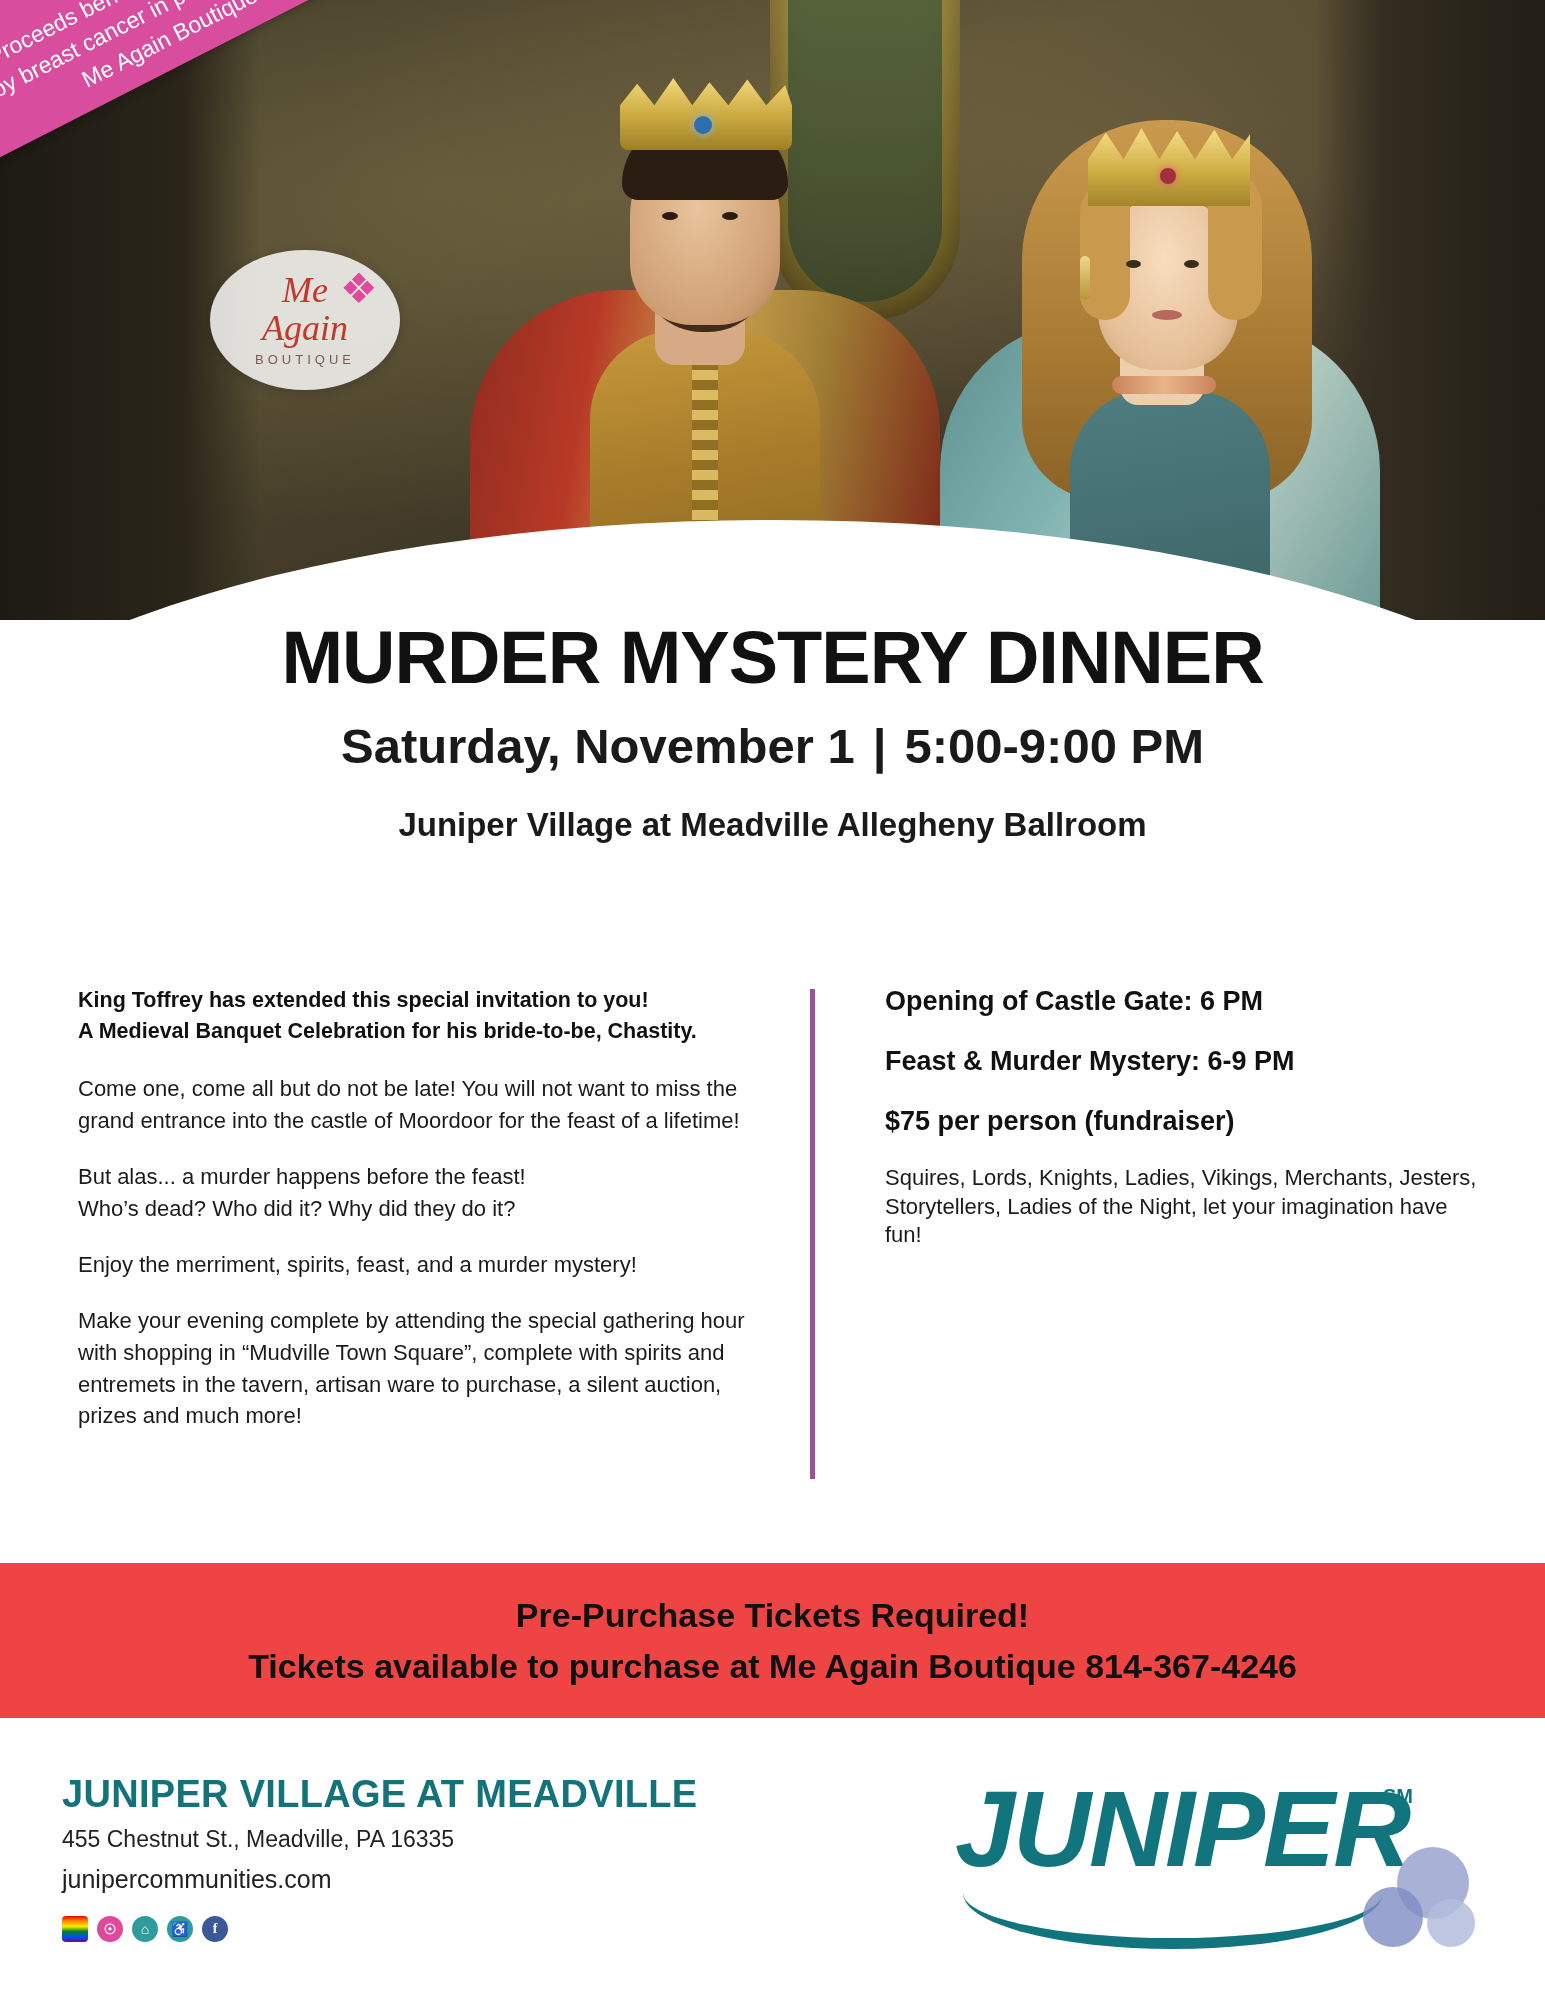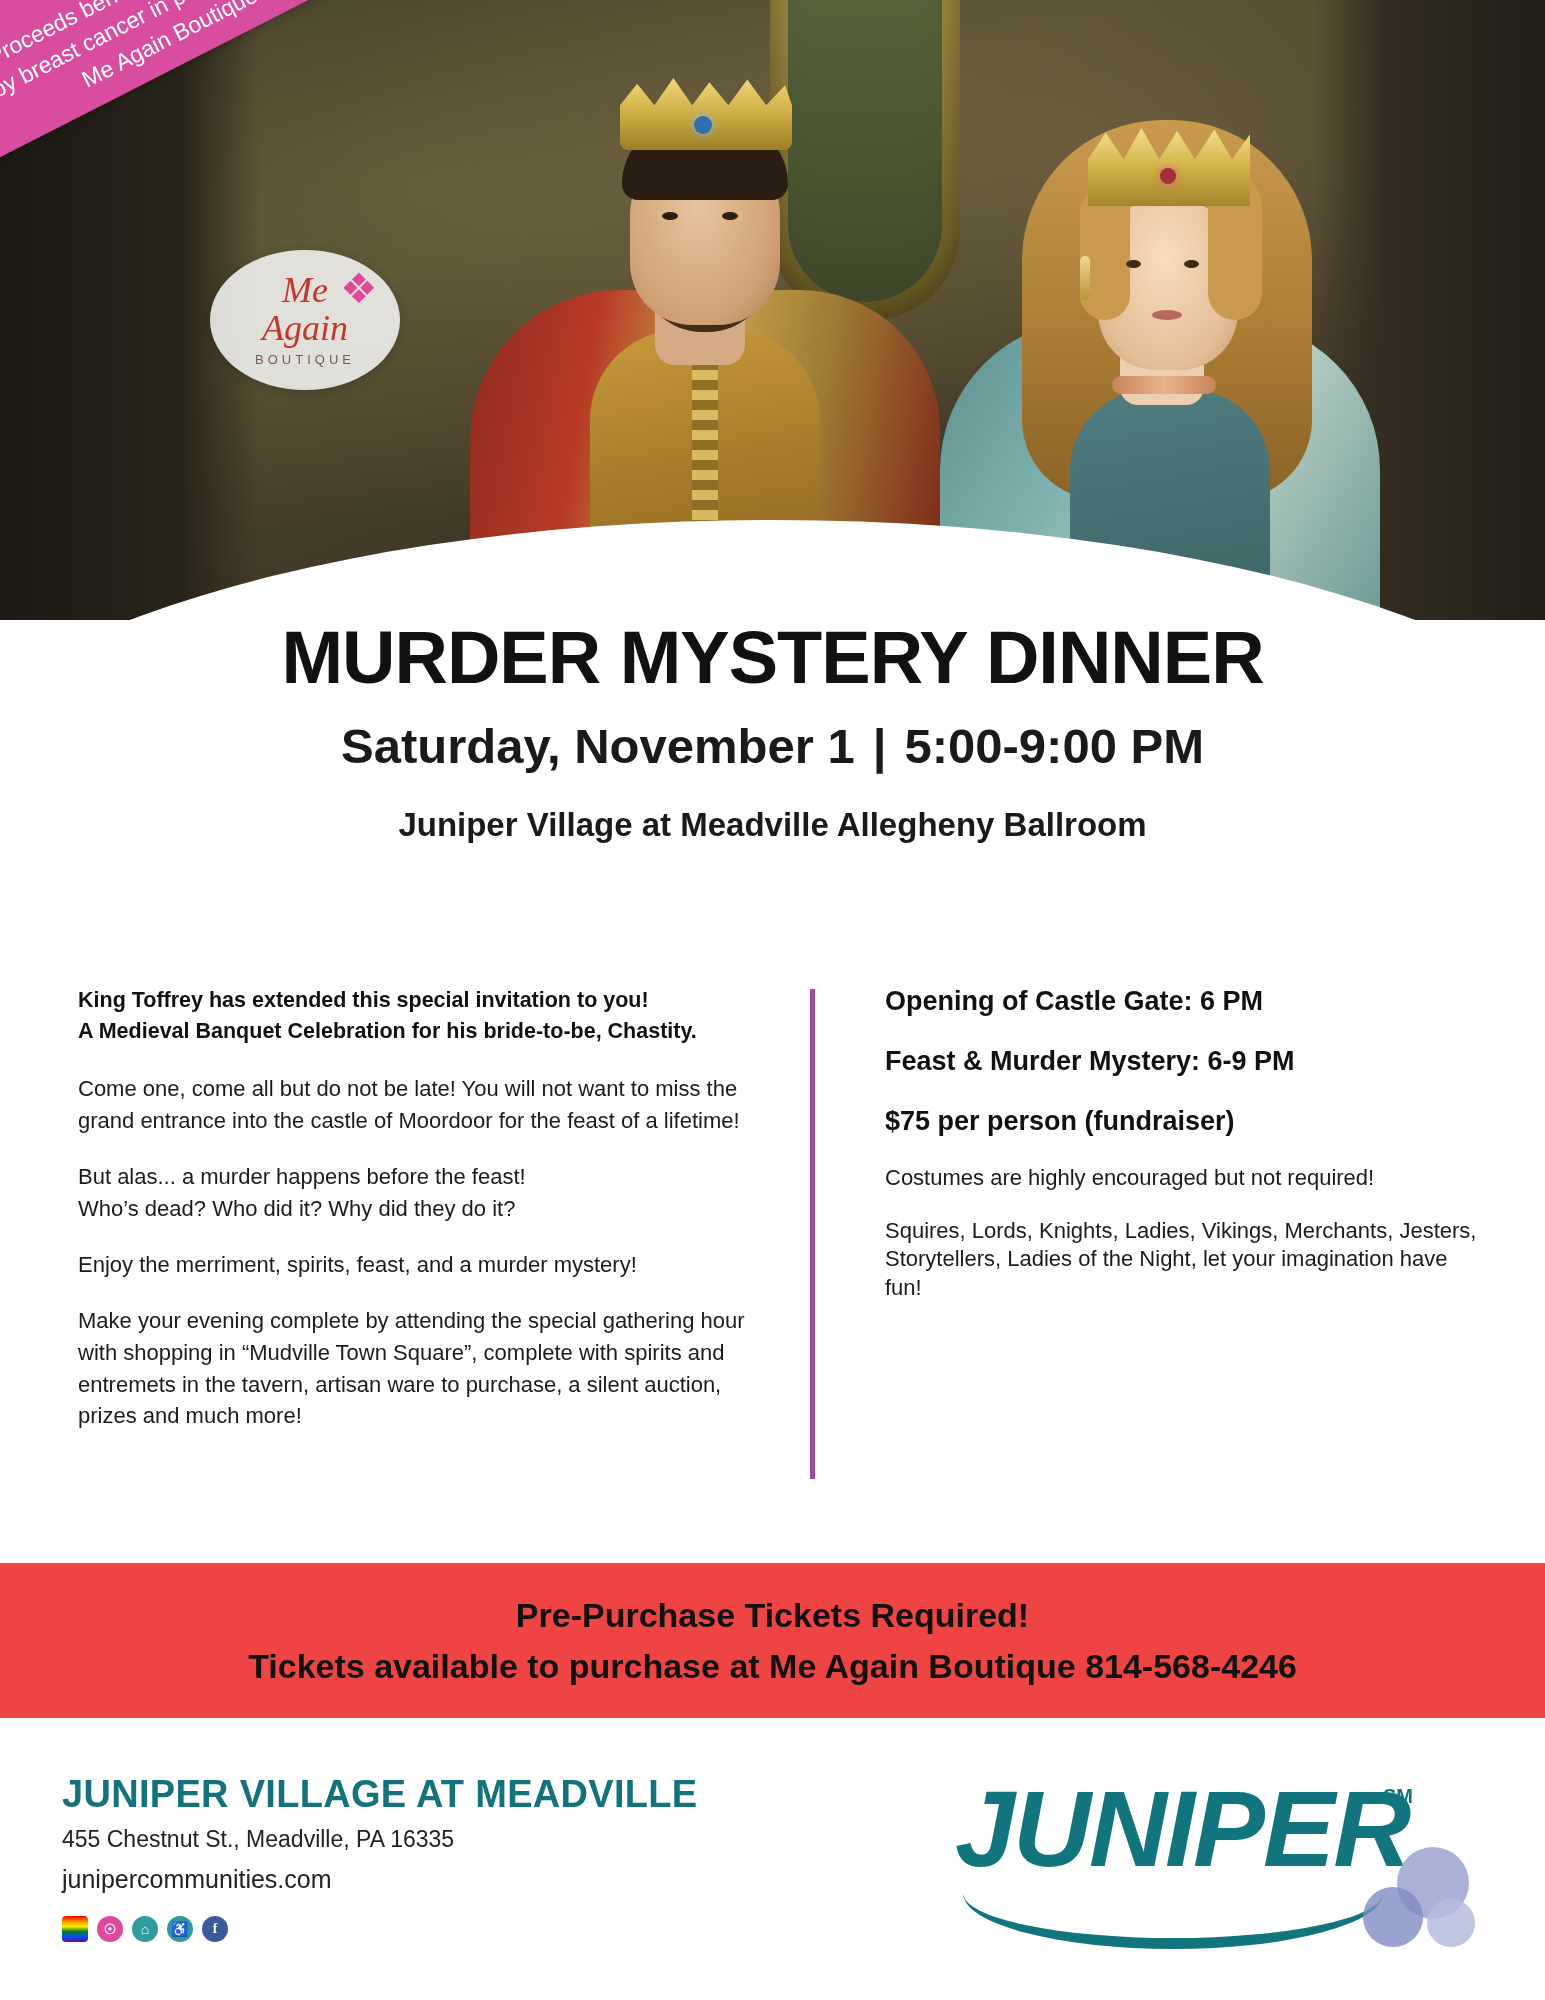--- a/index.html
+++ b/index.html
@@ -405,28 +405,27 @@
     <div class="col-right">
       <div class="info-block">
         <div class="info-head">Opening of Castle Gate: 6 PM</div>
       </div>
       <div class="info-block">
         <div class="info-head">Feast &amp; Murder Mystery: 6-9 PM</div>
       </div>
       <div class="info-block">
         <div class="info-head">$75 per person (fundraiser)</div>
       </div>
-      <div class="info-note">Costumes are highly encouraged but not required!</div>
       <div class="info-note">Squires, Lords, Knights, Ladies, Vikings, Merchants, Jesters, Storytellers, Ladies of the Night, let your imagination have fun!</div>
     </div>
   </div>
 
   <div class="ticket-bar">
     <div class="ticket-line1">Pre-Purchase Tickets Required!</div>
-    <div class="ticket-line2">Tickets available to purchase at Me Again Boutique 814-568-4246</div>
+    <div class="ticket-line2">Tickets available to purchase at Me Again Boutique 814-367-4246</div>
   </div>
 
   <div class="footer">
     <div class="footer-left">
       <div class="footer-name">JUNIPER VILLAGE AT MEADVILLE</div>
       <div class="footer-addr">455 Chestnut St., Meadville, PA 16335</div>
       <div class="footer-web">junipercommunities.com</div>
       <div class="social-row">
         <div class="social s-pride"></div>
         <div class="social s-equal">☉</div>

